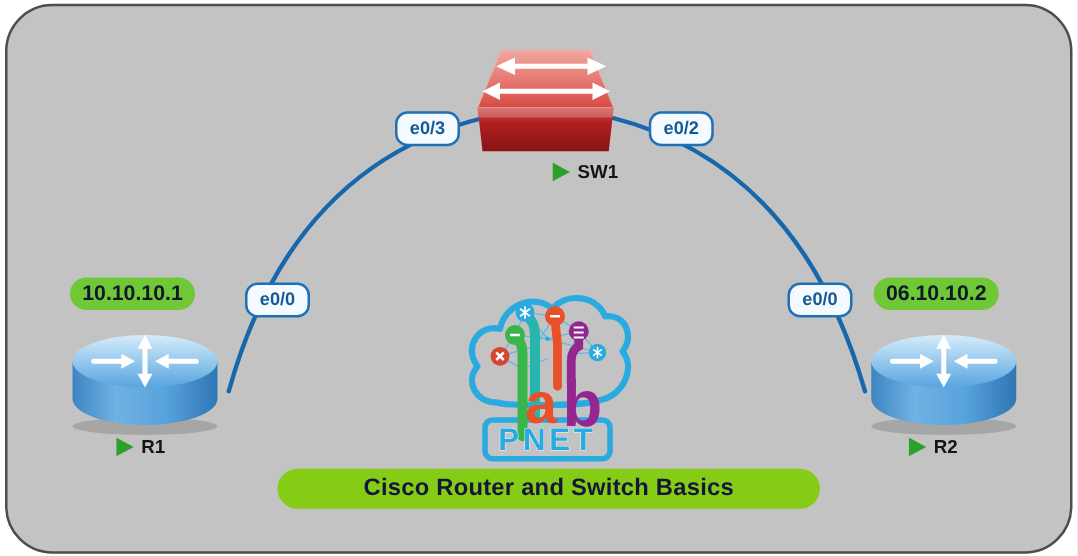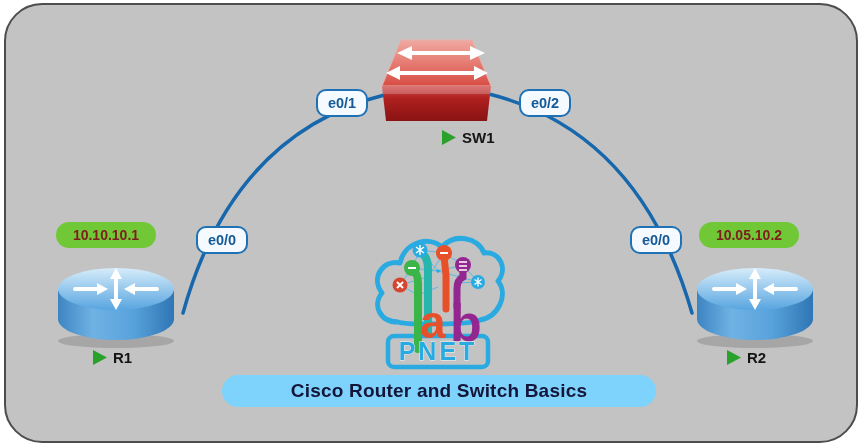--- a/index.html
+++ b/index.html
@@ -5,48 +5,48 @@
   html,body{margin:0;padding:0;background:#ffffff;}
   .stage{position:relative;width:862px;height:445px;font-family:"Liberation Sans",sans-serif;overflow:hidden;}
   .board{position:absolute;left:4px;top:3px;width:850px;height:436px;background:#c3c3c3;
          border:2px solid #4d4d4d;border-radius:38px;}
   .links-layer{position:absolute;left:0;top:0;pointer-events:none;}
   .iface-pill{position:absolute;box-sizing:border-box;width:52px;height:28px;
     background:#f4faff;border:2.5px solid #1f71b5;border-radius:10px;
     color:#155a97;font-weight:bold;font-size:14.5px;line-height:1;
     display:flex;align-items:center;justify-content:center;}
   .ip-pill{position:absolute;height:26px;min-width:100px;background:#70c837;border-radius:13px;
-    color:#7f1d1d;font-weight:bold;font-size:14px;display:flex;align-items:center;justify-content:center;
+    color:#0f172a;font-weight:bold;font-size:17px;display:flex;align-items:center;justify-content:center;
     padding:0 9px;box-sizing:border-box;}
   .device{position:absolute;cursor:pointer;}
   .dev-label{position:absolute;display:flex;align-items:center;gap:6px;
     font-weight:bold;font-size:15px;color:#141414;}
-  .banner{position:absolute;left:222px;top:375px;width:434px;height:32px;background:#7dd3fc;
+  .banner{position:absolute;left:222px;top:375px;width:434px;height:32px;background:#84cc16;
     border-radius:16px;display:flex;align-items:center;justify-content:center;
     font-weight:bold;font-size:19px;color:#15153a;letter-spacing:0.2px;}
   .logo{position:absolute;left:368px;top:225px;}
 </style>
 </head>
 <body>
 
 <div class="stage">
   <div class="board"></div>
 
   <svg class="links-layer" width="862" height="445">
     <path d="M 183 313 Q 233 132 388 94" fill="none" stroke="#1767ad" stroke-width="3.5" stroke-linecap="round"></path>
     <path d="M 489 94 Q 640 132 692 313" fill="none" stroke="#1767ad" stroke-width="3.5" stroke-linecap="round"></path>
   </svg>
 
   <div class="iface-pill" style="left:196px;top:226px;">e0/0</div>
-  <div class="iface-pill" style="left:316px;top:89px;">e0/1</div>
+  <div class="iface-pill" style="left:316px;top:89px;">e0/3</div>
   <div class="iface-pill" style="left:519px;top:89px;text-align:right;">e0/2</div>
   <div class="iface-pill" style="left:630px;top:226px;">e0/0</div>
 
   <div class="ip-pill" style="left:56px;top:222px;">10.10.10.1</div>
-  <div class="ip-pill" style="left:699px;top:222px;">10.05.10.2</div>
+  <div class="ip-pill" style="left:699px;top:222px;">06.10.10.2</div>
 
   <div class="device" style="left:380px;top:37px;width:113px;height:86px;">
     <svg width="113" height="86" viewBox="0 0 113 86">
       <defs>
         <linearGradient id="swTop" x1="0" y1="0" x2="0" y2="1">
           <stop offset="0" stop-color="#efa9a1"></stop>
             <stop offset="0.55" stop-color="#e4776e"></stop>
           <stop offset="1" stop-color="#d84c44"></stop>
         </linearGradient>
         <linearGradient id="swFront" x1="0" y1="0" x2="0" y2="1">

